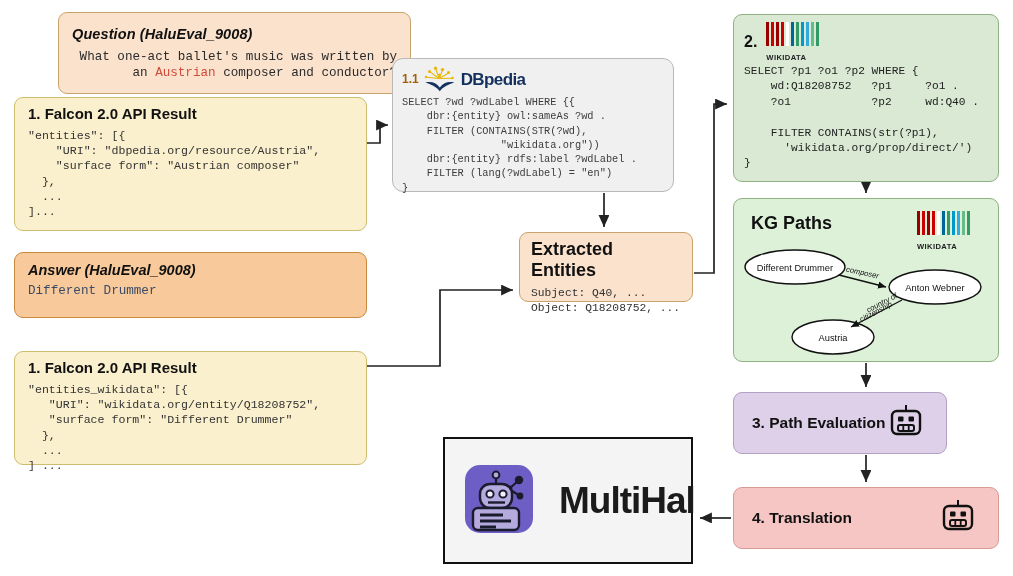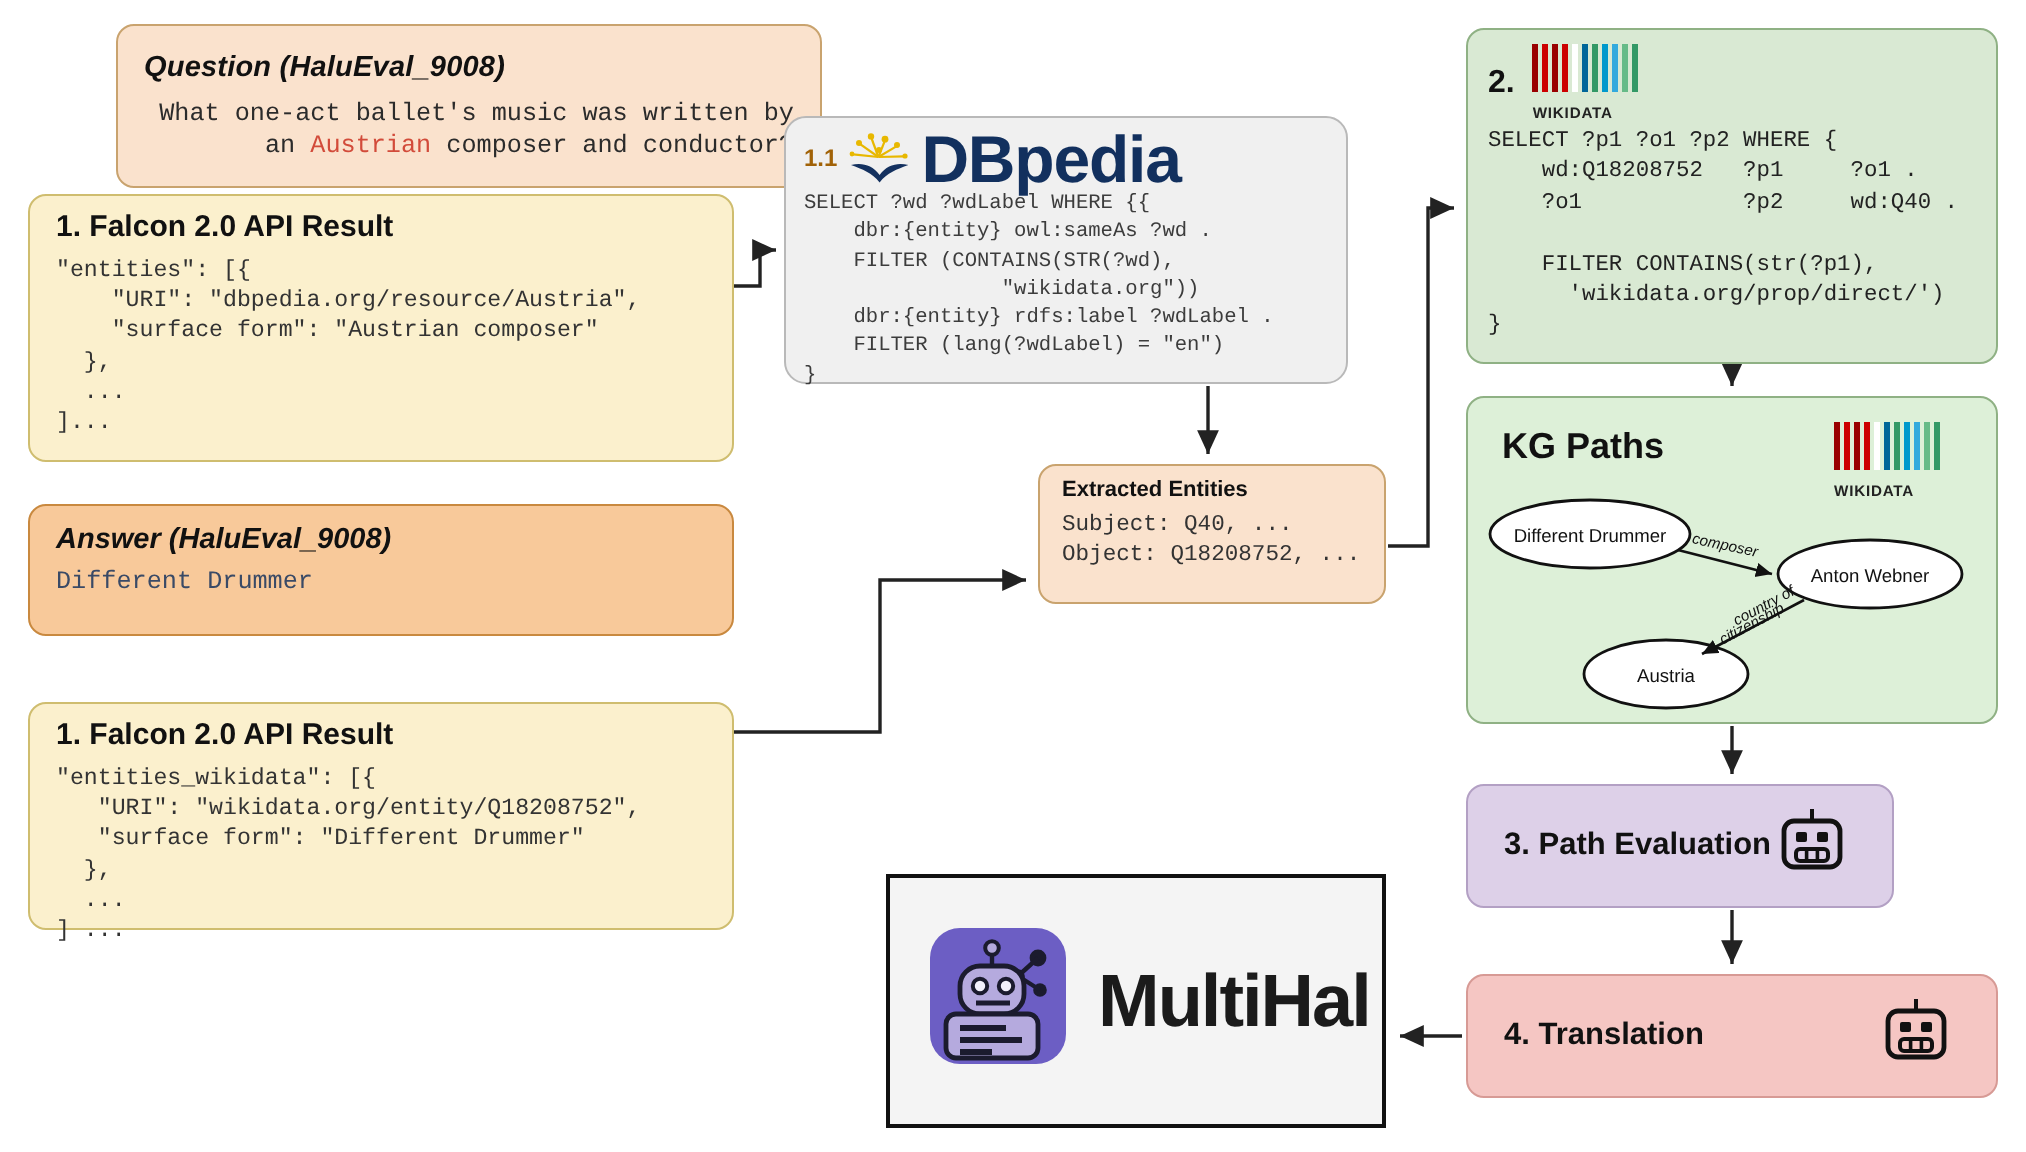--- a/index.html
+++ b/index.html
@@ -62,36 +62,36 @@
 
   
   #dbpedia-box{
     left:392px;top:58px;width:282px;height:134px;
     background:#f0f0f0;border:1.4px solid #b9b9b9;border-radius:11px;
     padding:5px 9px;
   }
   .dbp-head{display:flex;align-items:center;gap:4px;height:30px;}
   .dbp-num{font-weight:bold;font-size:12px;color:#a16207;}
   .dbp-word{
-    font-size:33px;font-weight:bold;color:#12305e;letter-spacing:-0.6px;
+    font-size:17px;font-weight:bold;color:#12305e;letter-spacing:-0.6px;
     line-height:25px;
   }
   .dbp-logo{width:34px;height:27px;position:relative;}
   .dbp-code{
     font-family:"Liberation Mono","DejaVu Sans Mono",monospace;
     font-size:10.3px;line-height:14.3px;color:#3c3c3c;white-space:pre;margin-top:1px;
   }
 
   
   #extracted-box{
     left:519px;top:232px;width:174px;height:70px;
     background:#fae2cd;border:1.6px solid #c9a36e;
     padding:6px 11px;
   }
-  #extracted-box .t{font-weight:bold;font-size:11px;color:#111;margin-bottom:5px;}
+  #extracted-box .t{font-weight:bold;font-size:18px;color:#111;margin-bottom:5px;}
   #extracted-box .c{
     font-family:"Liberation Mono","DejaVu Sans Mono",monospace;
     font-size:11.3px;line-height:15px;color:#333;white-space:pre;
   }
 
   
   #wikidata-query-box{
     left:733px;top:14px;width:266px;height:168px;
     background:#d9e9d3;border:1.4px solid #8fb184;
     padding:5px 10px;
@@ -123,21 +123,21 @@
   .stage-label{
     position:absolute;left:18px;top:50%;transform:translateY(-50%);
     font-weight:bold;font-size:15.5px;color:#111;
   }
   .stage-robot{position:absolute;right:22px;top:50%;transform:translateY(-50%);}
 
   
   #multihal-box{
     left:443px;top:437px;width:250px;height:127px;
     background:#f4f4f4;border:2.4px solid #111;border-radius:0;
-    display:flex;align-items:center;gap:14px;padding-left:18px;
+    display:flex;align-items:center;gap:24px;padding-left:18px;
   }
   #multihal-word{
     font-size:37px;font-weight:bold;color:#1b1b1b;letter-spacing:-1px;
   }
 
   
   .wd-logo{display:inline-block;}
   .wd-bars{display:flex;align-items:flex-end;gap:2px;height:26px;}
   .wd-bars i{display:block;width:3px;border-radius:0;}
   .wd-text{

